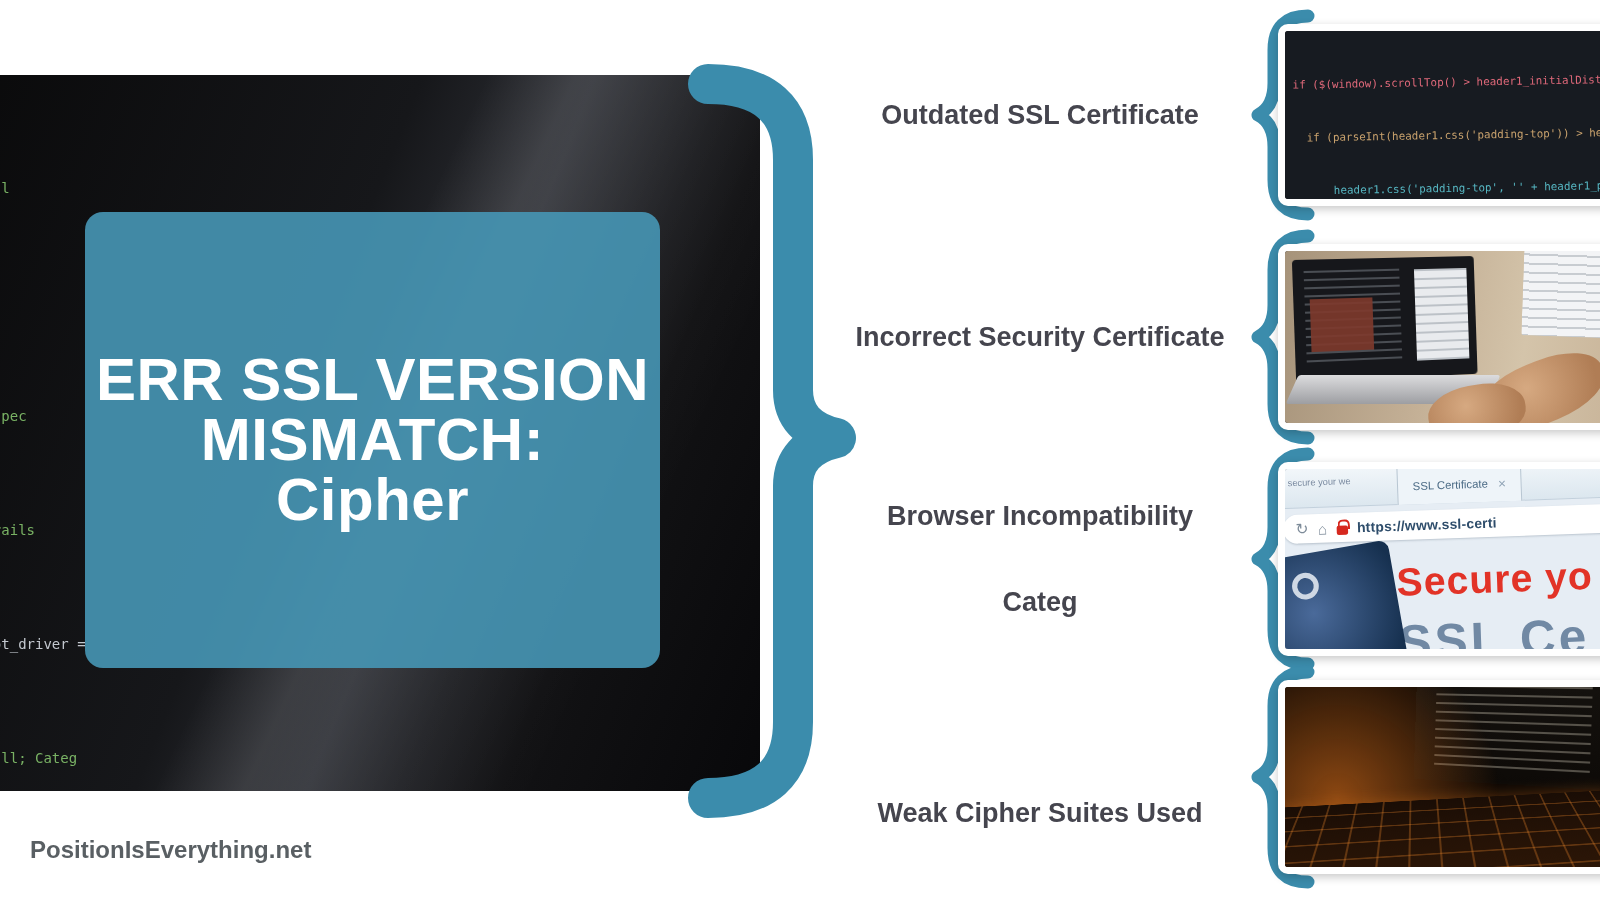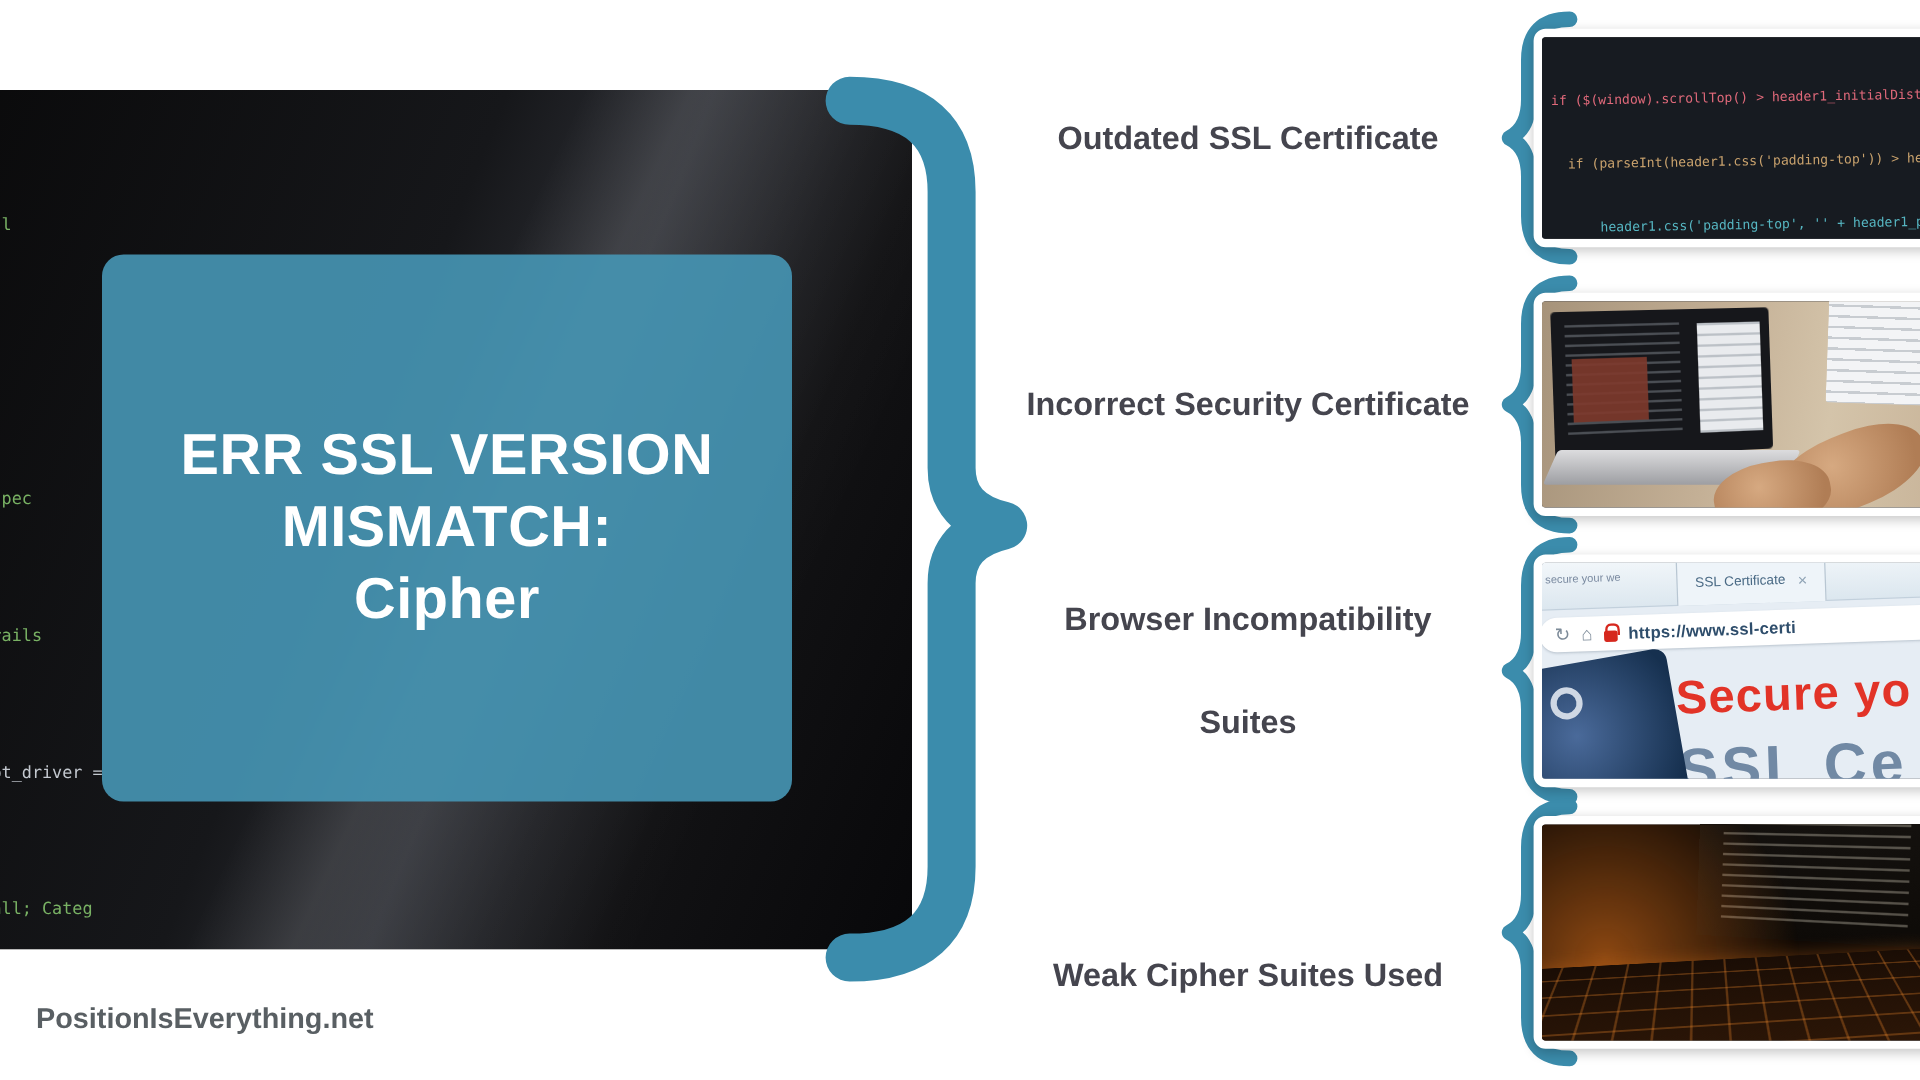--- a/index.html
+++ b/index.html
@@ -16,21 +16,21 @@
            background:linear-gradient(115deg, rgba(255,255,255,0) 46%, rgba(255,255,255,0.10) 54%, rgba(255,255,255,0.03) 68%, rgba(255,255,255,0) 80%); }
   .code-col { position:absolute; left:6px; top:18px; font-family:"DejaVu Sans Mono", monospace;
               font-size:14px; line-height:38px; color:#79b264; white-space:pre; }
   .code-col .gray { color:#c3c8cf; }
 
   
   .overlay-box { position:absolute; left:85px; top:212px; width:575px; height:456px;
                  border-radius:18px; background:rgba(69,148,178,0.92);
                  display:flex; align-items:center; justify-content:center; }
   .title-block { text-align:center; color:#ffffff; font-weight:700;
-                 font-size:48px; line-height:60px; letter-spacing:0.5px; }
+                 font-size:60px; line-height:60px; letter-spacing:0.5px; }
 
   
   .big-brace { position:absolute; left:678px; top:68px; width:180px; height:740px; overflow:visible; }
 
   
   .cause-label { position:absolute; left:835px; width:410px; display:flex; flex-direction:column;
                  align-items:center; justify-content:center; text-align:center;
                  font-size:27px; font-weight:600; color:#45454e; line-height:38px; }
   .lb1 { top:24px;  height:182px; }
   .lb2 { top:244px; height:186px; }
@@ -180,21 +180,21 @@
   <div class="cause-label lb1">
     <div>Outdated SSL Certificate</div>
     <div></div>
   </div>
   <div class="cause-label lb2">
     <div>Incorrect Security Certificate</div>
     <div></div>
   </div>
   <div class="cause-label lb3">
     <div>Browser Incompatibility</div>
-    <div>Suites</div>
+    <div>Categ</div>
   </div>
   <div class="cause-label lb4">
     <div>Weak Cipher Suites Used</div>
     <div></div>
   </div>
 
   <svg class="thumb-brace tb1" viewBox="0 0 66 214">
     <path d="M 58 8 Q 24 8 24 42 L 24 75 Q 24 99 8 107 Q 24 115 24 139 L 24 172 Q 24 206 58 206" fill="none" stroke="#3b8cac" stroke-width="13" stroke-linecap="round" stroke-linejoin="round"></path>
   </svg>
   <svg class="thumb-brace tb2" viewBox="0 0 66 218">

